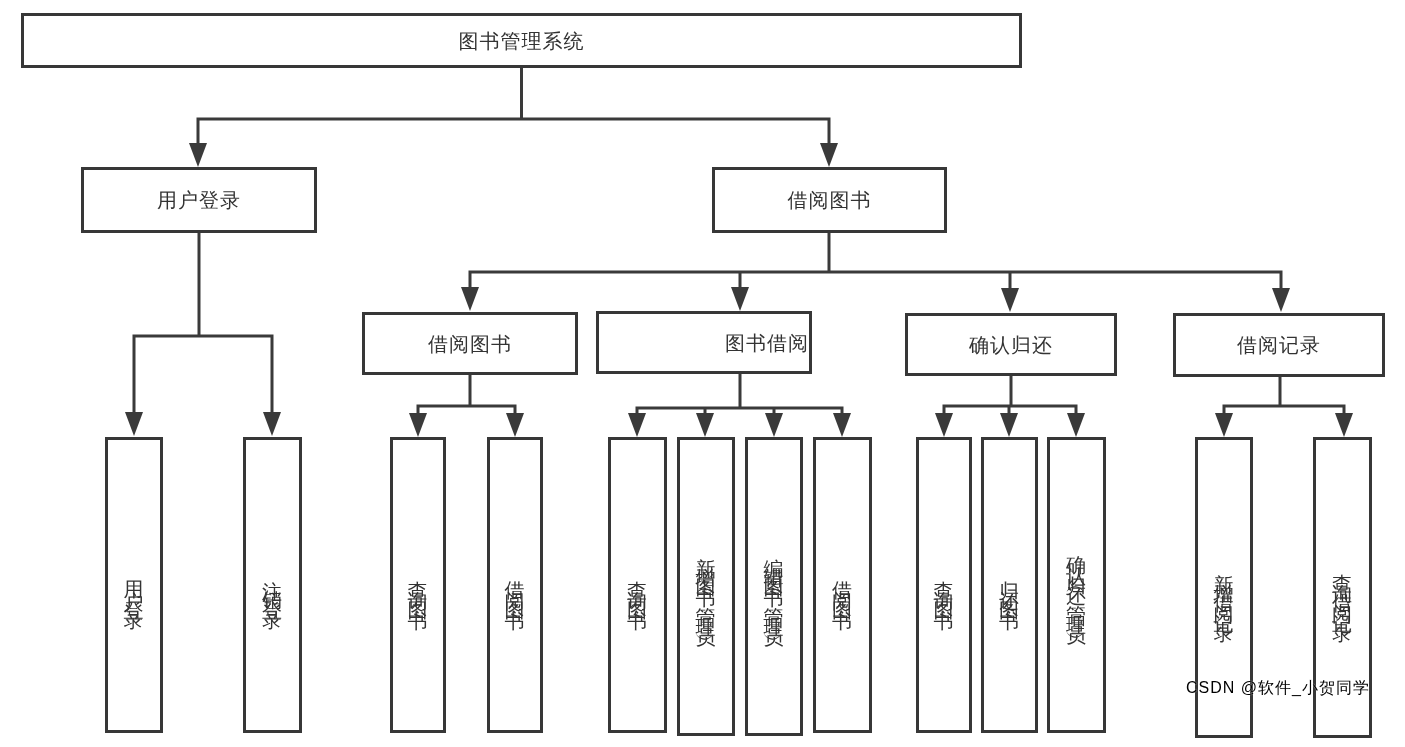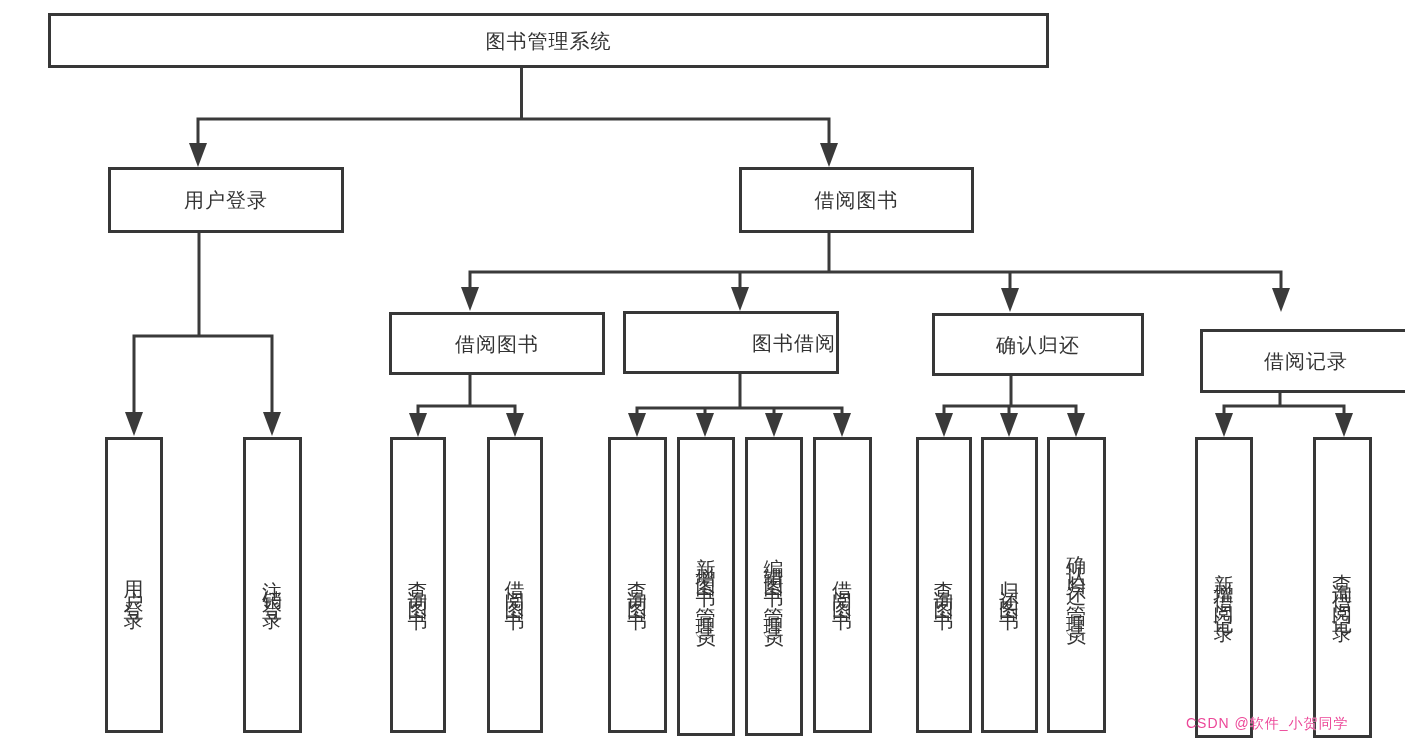--- a/index.html
+++ b/index.html
@@ -26,38 +26,37 @@
     display: flex;
     align-items: center;
     justify-content: center;
     text-align: center;
     color: #333333;
   }
   .node.h { 
     font-size: 20px;
     letter-spacing: 1px;
     line-height: 1;
-    margin-left: 27px;
   }
   .node.v { 
     font-size: 20px;
     line-height: 1;
   }
   .node.v .vtext {
     writing-mode: vertical-rl;
     text-orientation: mixed;
     letter-spacing: 10px;
     white-space: nowrap;
   }
   .watermark {
     position: absolute;
     left: 1186px;
-    top: 715px;
-    font-size: 14px;
-    color: #ec4899;
+    top: 678px;
+    font-size: 16px;
+    color: #000000;
     white-space: nowrap;
     letter-spacing: 1px;
     text-shadow: 0 0 1px #ffffff;
   }
 </style>
 </head>
 <body>
 
 <div class="stage">
 
@@ -121,21 +120,21 @@
 
   <div class="node h" style="left:362px; top:312px; width:216px; height:63px;">
     <span>借阅图书</span>
   </div>
   <div class="node h" style="left:596px; top:311px; width:216px; height:63px;justify-content:flex-end;">
     <span>图书借阅</span>
   </div>
   <div class="node h" style="left:905px; top:313px; width:212px; height:63px;">
     <span>确认归还</span>
   </div>
-  <div class="node h" style="left:1173px; top:329px; width:212px; height:64px;">
+  <div class="node h" style="left:1173px; top:313px; width:212px; height:64px;">
     <span>借阅记录</span>
   </div>
 
   <div class="node v" style="left:105px; top:437px; width:58px; height:296px;">
     <span class="vtext">用户登录</span>
   </div>
   <div class="node v" style="left:243px; top:437px; width:59px; height:296px;">
     <span class="vtext">注销登录</span>
   </div>
 

